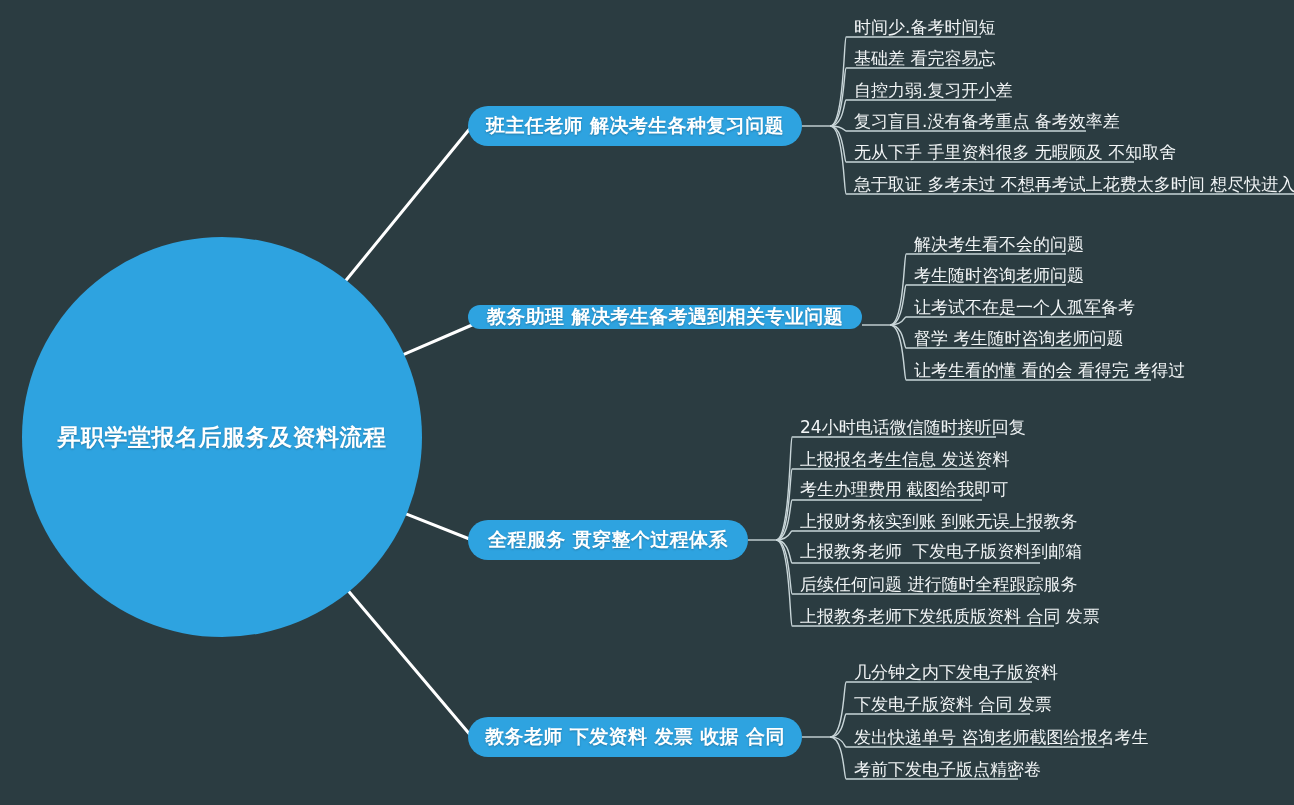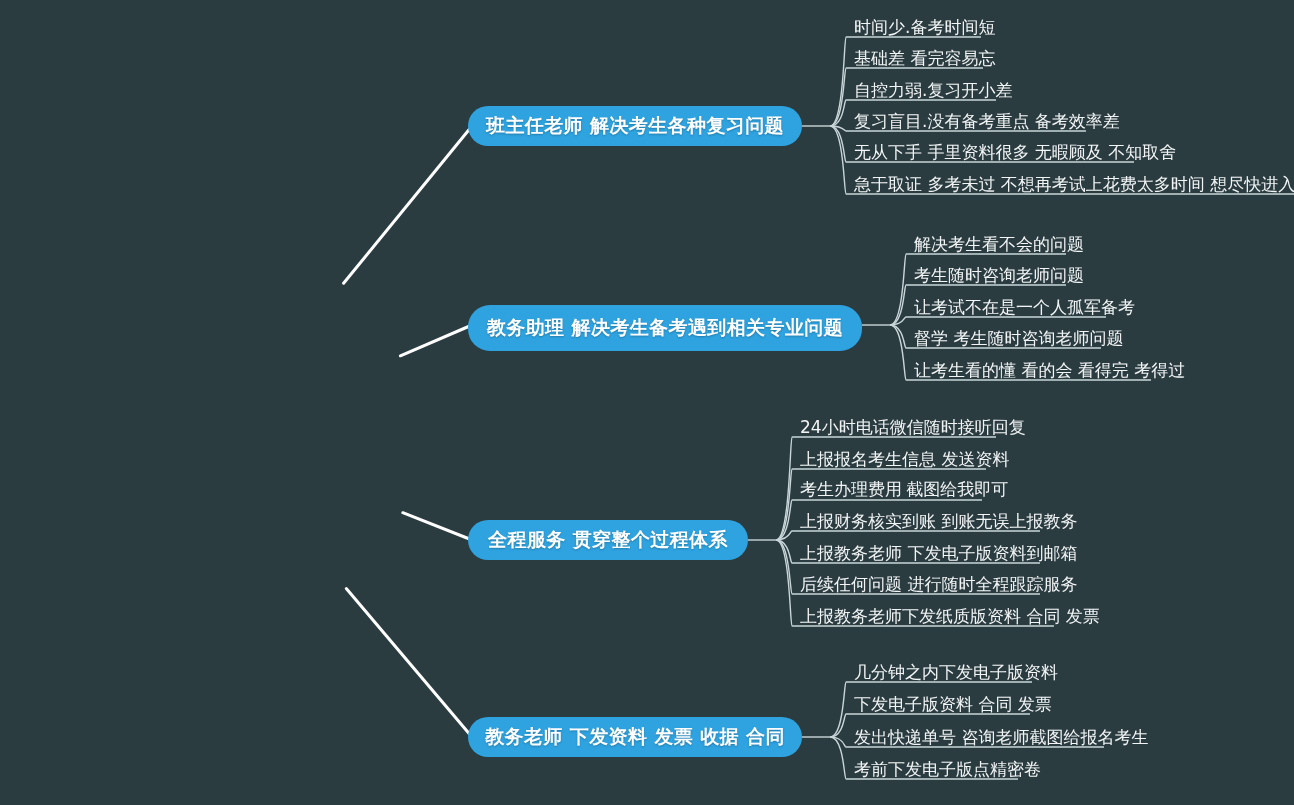--- a/index.html
+++ b/index.html
@@ -120,47 +120,50 @@
       <path d="M 830 737 C 844 737, 844 682, 846 682" fill="none" stroke="#c9d6d9" stroke-width="1.4"></path>
       <line x1="846" y1="682" x2="1032" y2="682" stroke="#c9d6d9" stroke-width="1.6"></line>
       <path d="M 830 737 C 844 737, 844 714, 846 714" fill="none" stroke="#c9d6d9" stroke-width="1.4"></path>
       <line x1="846" y1="714" x2="1030" y2="714" stroke="#c9d6d9" stroke-width="1.6"></line>
       <path d="M 830 737 C 844 737, 844 747, 846 747" fill="none" stroke="#c9d6d9" stroke-width="1.4"></path>
       <line x1="846" y1="747" x2="1104" y2="747" stroke="#c9d6d9" stroke-width="1.6"></line>
       <path d="M 830 737 C 844 737, 844 779, 846 779" fill="none" stroke="#c9d6d9" stroke-width="1.4"></path>
       <line x1="846" y1="779" x2="1018" y2="779" stroke="#c9d6d9" stroke-width="1.6"></line>
     </svg>
 
+  <div class="root-circle" style="left: 22px; top: 237px; width: 400px; height: 400px; background: rgb(46, 163, 224);">
+    <span class="root-label">昇职学堂报名后服务及资料流程</span>
+  </div>
 
   <div id="branch-layer">
       <div class="branch-pill" style="left: 468px; top: 106px; width: 334px; height: 40px; background: rgb(46, 163, 224);">
         <span class="branch-label">班主任老师 解决考生各种复习问题</span>
       </div>
       <div class="leaf" style="left: 850px; top: 18px;">时间少.备考时间短</div>
       <div class="leaf" style="left: 850px; top: 49px;">基础差 看完容易忘</div>
       <div class="leaf" style="left: 850px; top: 81px;">自控力弱.复习开小差</div>
       <div class="leaf" style="left: 850px; top: 112px;">复习盲目.没有备考重点 备考效率差</div>
       <div class="leaf" style="left: 850px; top: 143px;">无从下手 手里资料很多 无暇顾及 不知取舍</div>
       <div class="leaf" style="left: 850px; top: 175px;">急于取证 多考未过 不想再考试上花费太多时间 想尽快进入更高职称备考</div>
-      <div class="branch-pill" style="left: 468px; top: 305px; width: 394px; height: 46px; background: rgb(46, 163, 224);">
+      <div class="branch-pill" style="left: 468px; top: 305px; width: 394px; height: 24px; background: rgb(46, 163, 224);">
         <span class="branch-label">教务助理 解决考生备考遇到相关专业问题</span>
       </div>
       <div class="leaf" style="left: 910px; top: 235px;">解决考生看不会的问题</div>
       <div class="leaf" style="left: 910px; top: 266px;">考生随时咨询老师问题</div>
       <div class="leaf" style="left: 910px; top: 298px;">让考试不在是一个人孤军备考</div>
       <div class="leaf" style="left: 910px; top: 329px;">督学 考生随时咨询老师问题</div>
       <div class="leaf" style="left: 910px; top: 361px;">让考生看的懂 看的会 看得完 考得过</div>
       <div class="branch-pill" style="left: 468px; top: 520px; width: 280px; height: 40px; background: rgb(46, 163, 224);">
         <span class="branch-label">全程服务 贯穿整个过程体系</span>
       </div>
       <div class="leaf" style="left: 796px; top: 418px;">24小时电话微信随时接听回复</div>
       <div class="leaf" style="left: 796px; top: 450px;">上报报名考生信息 发送资料</div>
       <div class="leaf" style="left: 796px; top: 481px; font-family: Liberation Serif, serif;">考生办理费用 截图给我即可</div>
       <div class="leaf" style="left: 796px; top: 512px;">上报财务核实到账 到账无误上报教务</div>
-      <div class="leaf" style="left: 796px; top: 544px;">上报教务老师 下发电子版资料到邮箱</div>
+      <div class="leaf" style="left: 796px; top: 544px; font-family: Liberation Mono, monospace;">上报教务老师 下发电子版资料到邮箱</div>
       <div class="leaf" style="left: 796px; top: 575px;">后续任何问题 进行随时全程跟踪服务</div>
       <div class="leaf" style="left: 796px; top: 607px;">上报教务老师下发纸质版资料 合同 发票</div>
       <div class="branch-pill" style="left: 468px; top: 717px; width: 334px; height: 40px; background: rgb(46, 163, 224);">
         <span class="branch-label">教务老师 下发资料 发票 收据 合同</span>
       </div>
       <div class="leaf" style="left: 850px; top: 663px;">几分钟之内下发电子版资料</div>
       <div class="leaf" style="left: 850px; top: 695px;">下发电子版资料 合同 发票</div>
       <div class="leaf" style="left: 850px; top: 728px;">发出快递单号 咨询老师截图给报名考生</div>
       <div class="leaf" style="left: 850px; top: 760px;">考前下发电子版点精密卷</div>
     </div>

